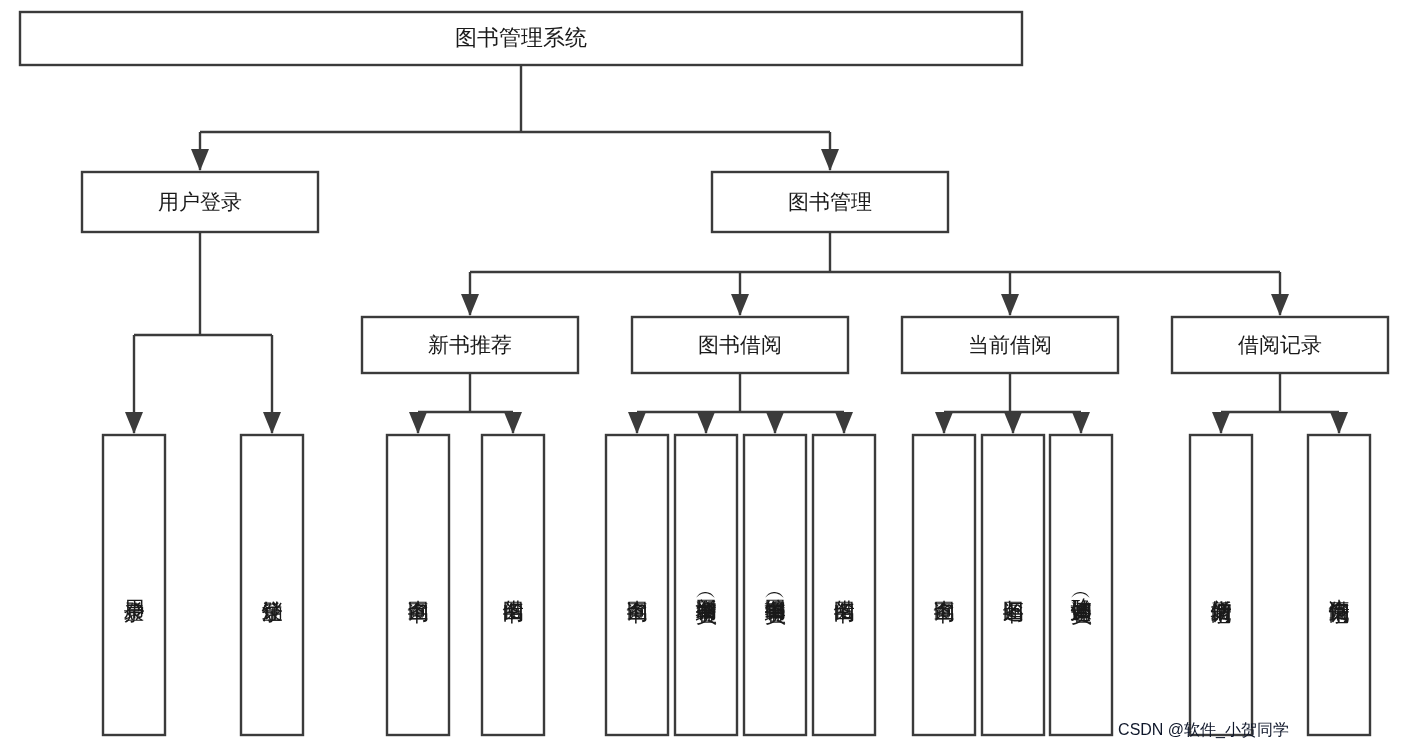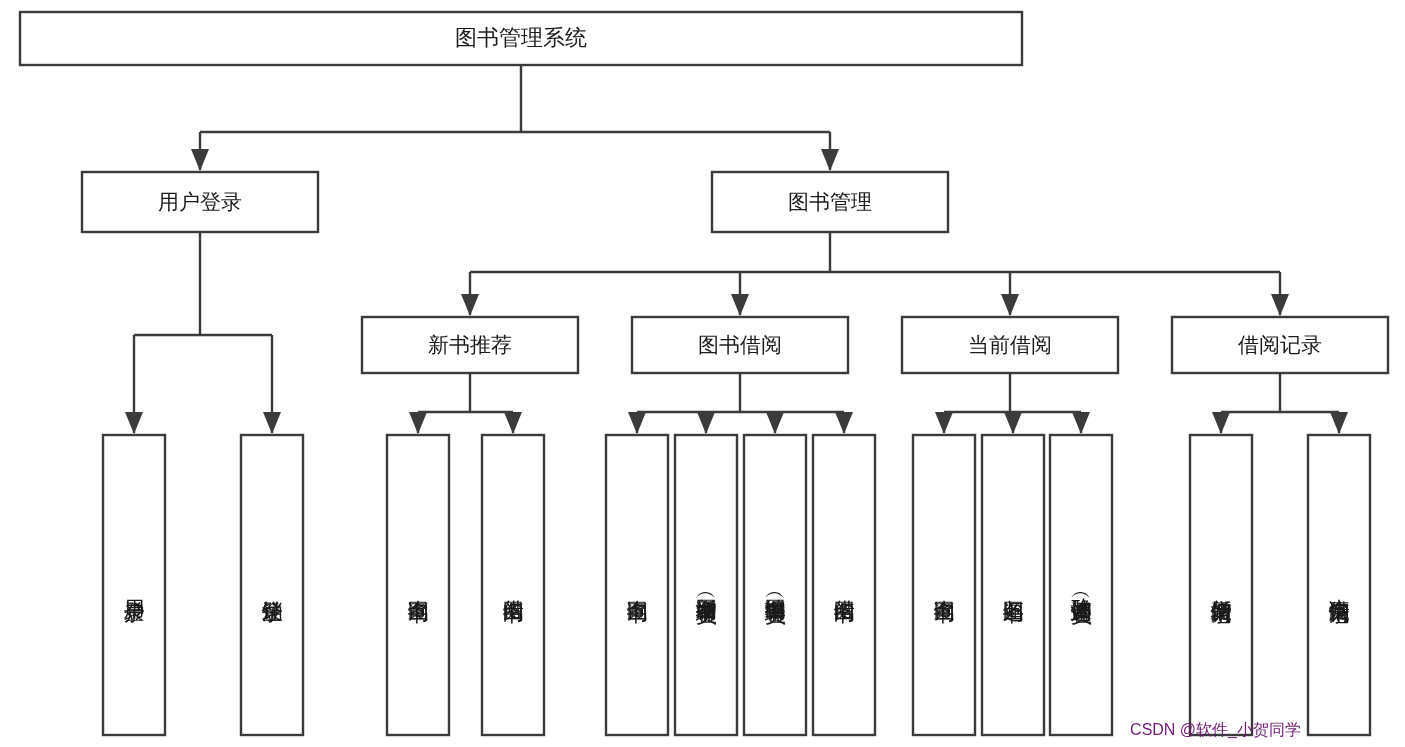--- a/index.html
+++ b/index.html
@@ -11,21 +11,20 @@
     width: 1405px;
     height: 747px;
     font-family: "Liberation Sans", "DejaVu Sans", sans-serif;
     overflow: hidden;
   }
   #diagram-root {
     position: relative;
     width: 1301px;
     height: 747px;
     background: #ffffff;
-    padding-left: 12px;
   }
   svg#tree-svg {
     position: absolute;
     left: 0;
     top: 0;
     width: 1405px;
     height: 747px;
     display: block;
   }
   .node-box {
@@ -75,21 +74,21 @@
     letter-spacing: 1px;
     white-space: nowrap;
     text-align: center;
   }
   #watermark {
     position: absolute;
     right: 12px;
     bottom: 6px;
     font-family: "Liberation Sans", "DejaVu Sans", sans-serif;
     font-size: 16px;
-    color: #701a75;
+    color: #0f172a;
     white-space: nowrap;
     user-select: none;
   }
 </style>
 </head>
 <body>
 
 <div id="diagram-root">
 
   <svg id="tree-svg" viewBox="0 0 1405 747">

